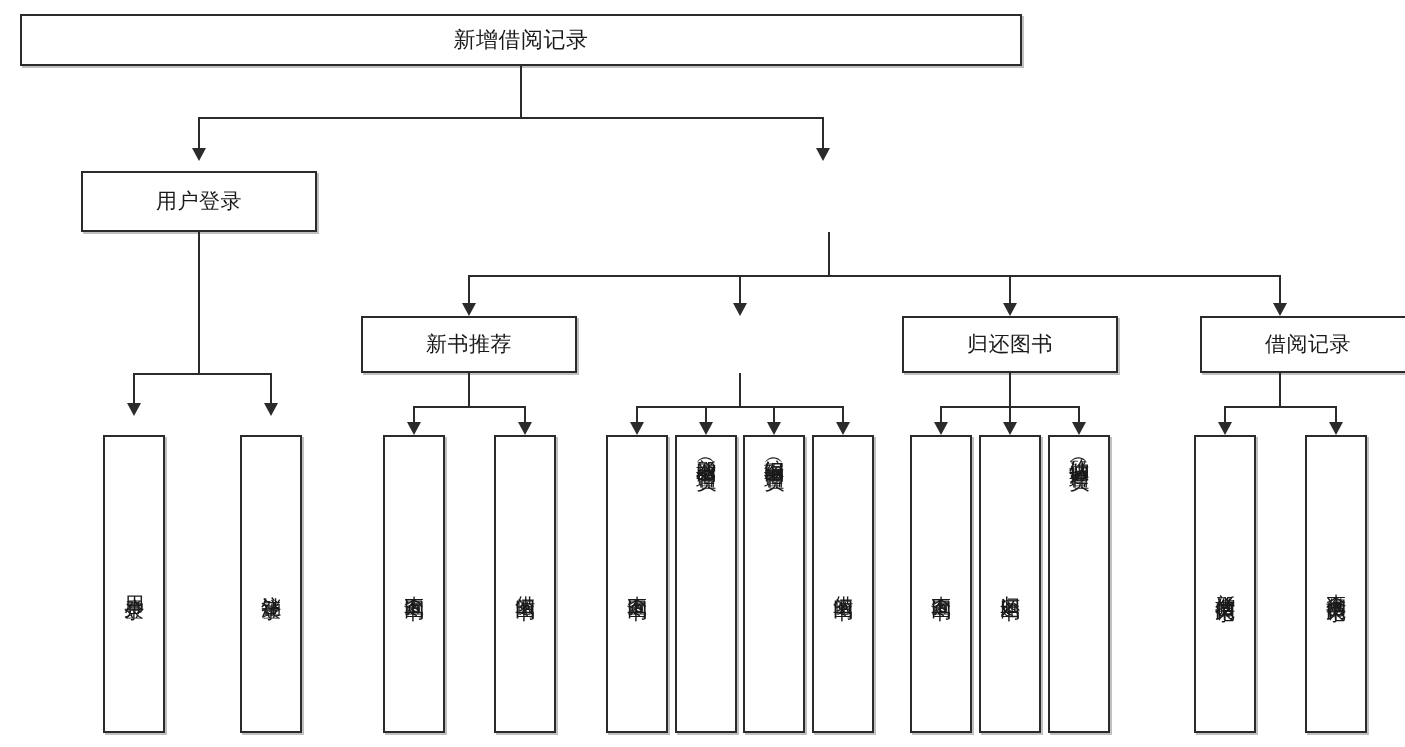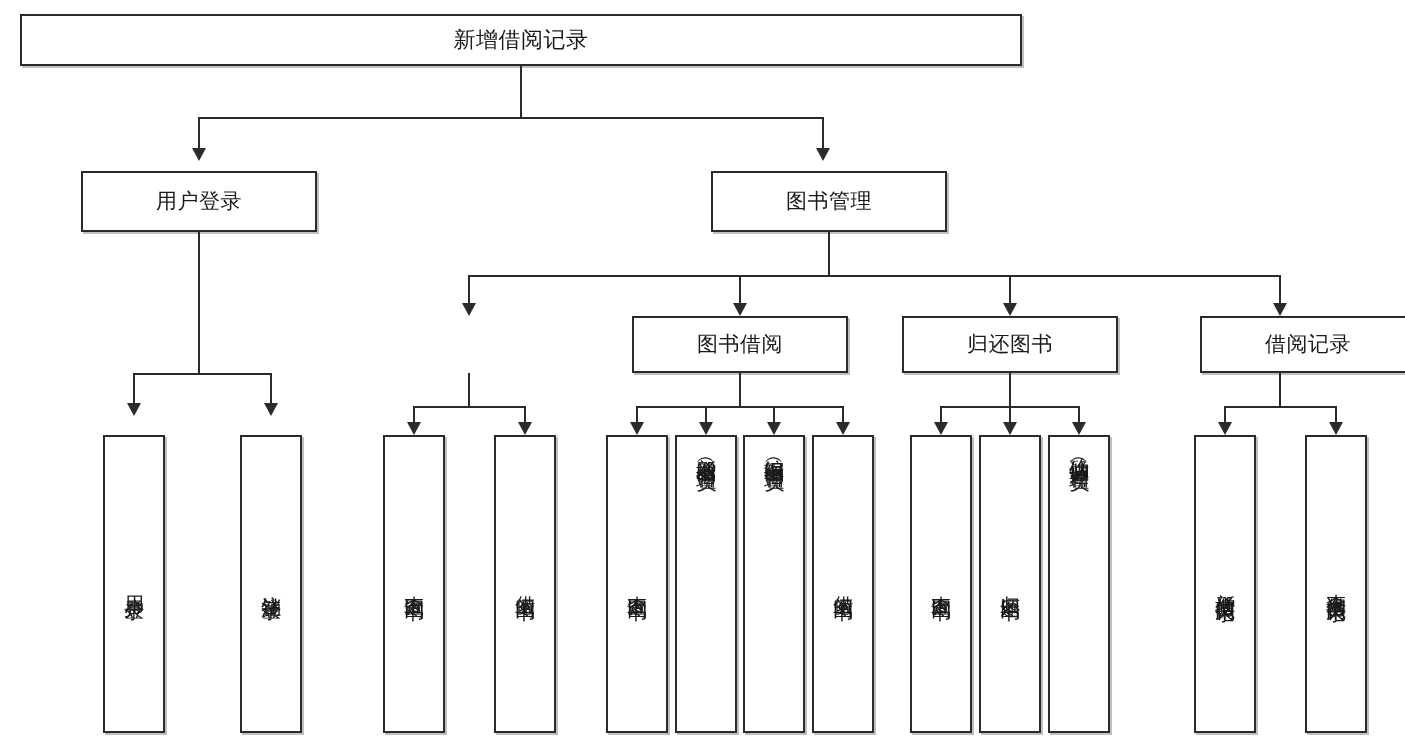--- a/index.html
+++ b/index.html
@@ -105,44 +105,41 @@
   <div class="edge hline" style="left:198px; top:117px; width:626px; height:2px;"></div>
   <div class="edge vline" style="left:198px; top:117px; width:2px; height:33px;"></div>
   <div class="arrow" style="left:192px; top:148px;"></div>
   <div class="edge vline" style="left:822px; top:117px; width:2px; height:33px;"></div>
   <div class="arrow" style="left:816px; top:148px;"></div>
 
   <div class="node horiz" style="left:81px; top:171px; width:236px; height:61px;">
     <span class="label">用户登录</span>
   </div>
 
-  <div class="node horiz" style="left:711px; top:171px; width:236px; height:61px;">
-    <span class="label">图书管理</span>
-  </div>
 
   <div class="edge vline" style="left:198px; top:232px; width:2px; height:142px;"></div>
   <div class="edge hline" style="left:133px; top:373px; width:139px; height:2px;"></div>
   <div class="edge vline" style="left:133px; top:373px; width:2px; height:32px;"></div>
   <div class="arrow" style="left:127px; top:403px;"></div>
   <div class="edge vline" style="left:270px; top:373px; width:2px; height:32px;"></div>
   <div class="arrow" style="left:264px; top:403px;"></div>
 
   <div class="edge vline" style="left:828px; top:232px; width:2px; height:44px;"></div>
   <div class="edge hline" style="left:468px; top:275px; width:812px; height:2px;"></div>
   <div class="edge vline" style="left:468px; top:275px; width:2px; height:30px;"></div>
   <div class="arrow" style="left:462px; top:303px;"></div>
   <div class="edge vline" style="left:739px; top:275px; width:2px; height:30px;"></div>
   <div class="arrow" style="left:733px; top:303px;"></div>
   <div class="edge vline" style="left:1009px; top:275px; width:2px; height:30px;"></div>
   <div class="arrow" style="left:1003px; top:303px;"></div>
   <div class="edge vline" style="left:1279px; top:275px; width:2px; height:30px;"></div>
   <div class="arrow" style="left:1273px; top:303px;"></div>
 
-  <div class="node horiz" style="left:632px; top:316px; width:216px; height:57px;">
-    <span class="label">图书借阅</span>
+  <div class="node horiz" style="left:361px; top:316px; width:216px; height:57px;">
+    <span class="label">新书推荐</span>
   </div>
   <div class="node horiz" style="left:902px; top:316px; width:216px; height:57px;">
     <span class="label">归还图书</span>
   </div>
   <div class="node horiz" style="left:1172px; top:316px; width:216px; height:57px;margin-left:28px;">
     <span class="label">借阅记录</span>
   </div>
 
   <div class="edge vline" style="left:468px; top:373px; width:2px; height:34px;"></div>
   <div class="edge hline" style="left:413px; top:406px; width:113px; height:2px;"></div>

